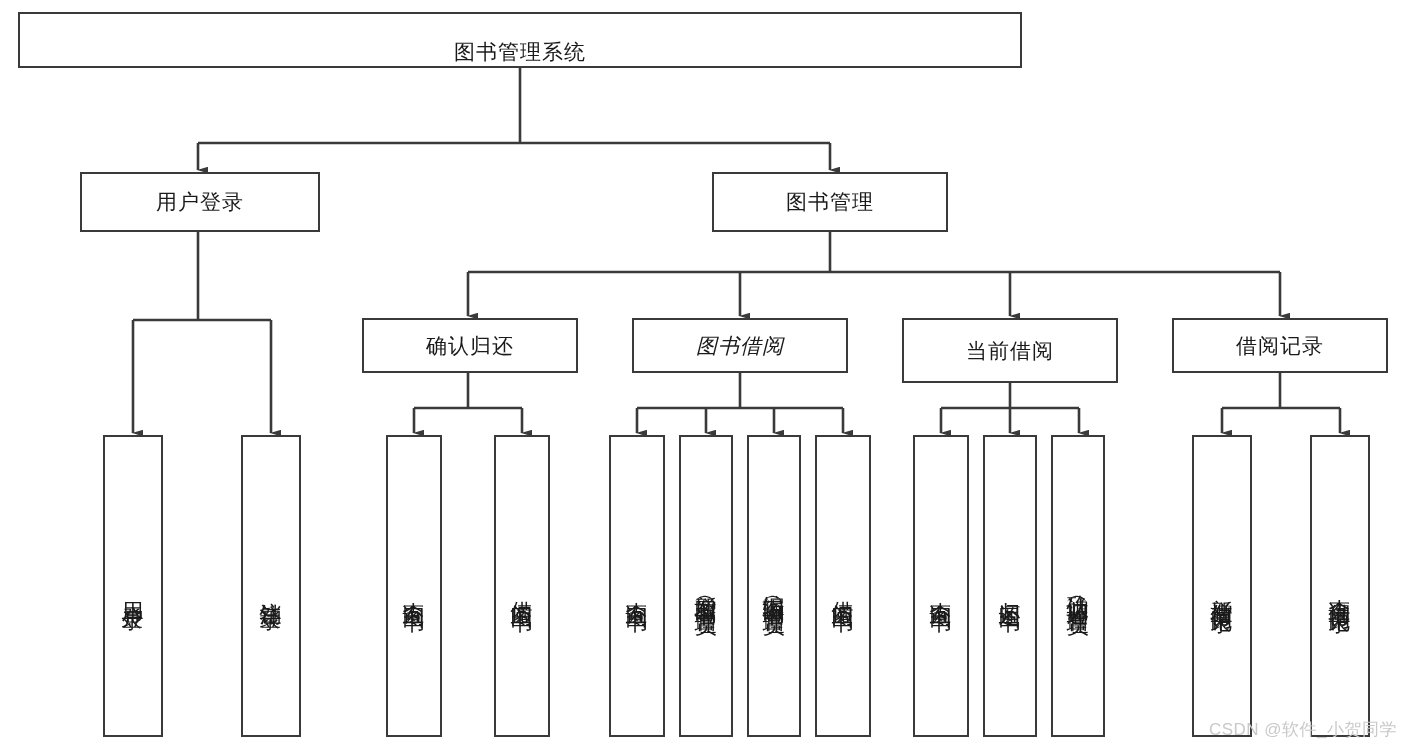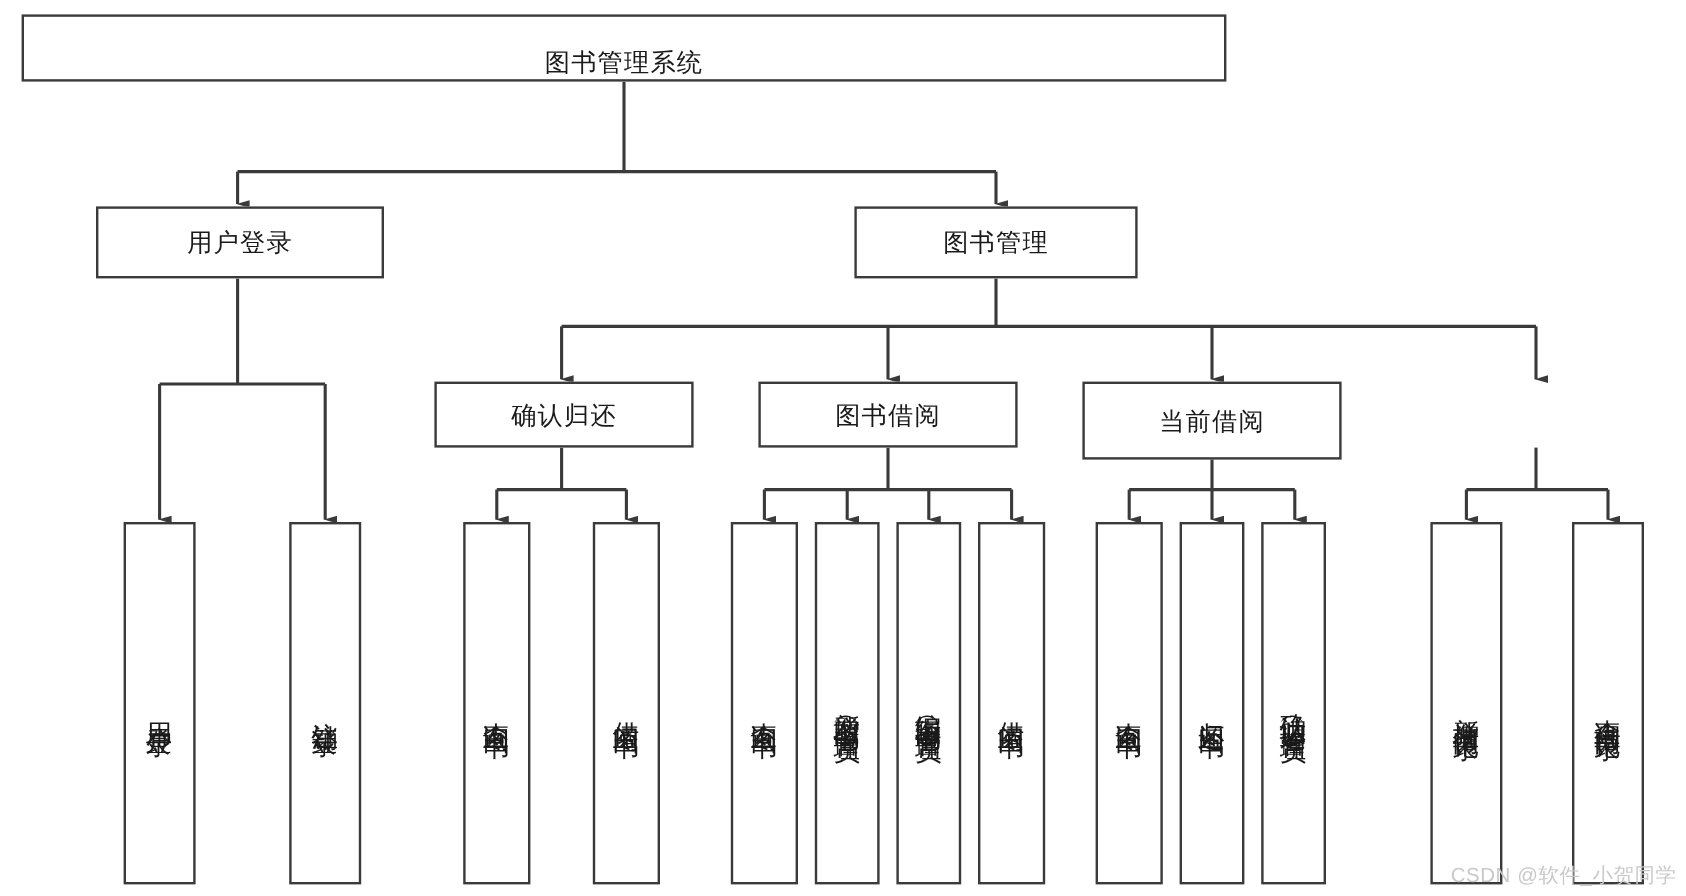--- a/index.html
+++ b/index.html
@@ -74,25 +74,28 @@
   <div class="node h" style="left:80px;top:172px;width:240px;height:60px;">
     <span>用户登录</span>
   </div>
   <div class="node h" style="left:712px;top:172px;width:236px;height:60px;align-items:center;">
     <span>图书管理</span>
   </div>
 
   <div class="node h" style="left:362px;top:318px;width:216px;height:55px;">
     <span>确认归还</span>
   </div>
-  <div class="node h" style="left:632px;top:318px;width:216px;height:55px;">
+  <div class="node h" style="left:632px;top:318px;width:216px;height:55px;font-style:italic;">
     <span>图书借阅</span>
   </div>
   <div class="node h" style="left:902px;top:318px;width:216px;height:65px;">
     <span>当前借阅</span>
+  </div>
+  <div class="node h" style="left:1172px;top:318px;width:216px;height:55px;">
+    <span>借阅记录</span>
   </div>
 
   <div class="node v" style="left:103px;top:435px;width:60px;height:302px;">
     <span>用户登录</span>
   </div>
   <div class="node v" style="left:241px;top:435px;width:60px;height:302px;">
     <span>注销登录</span>
   </div>
 
   <div class="node v" style="left:386px;top:435px;width:56px;height:302px;">

